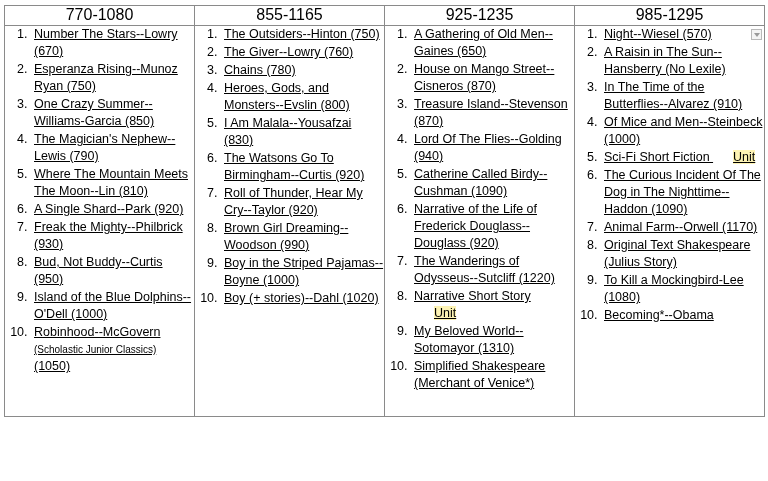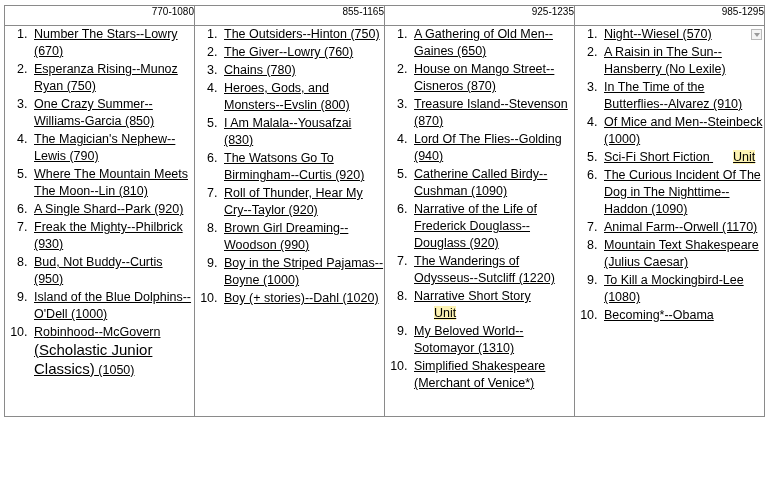--- a/index.html
+++ b/index.html
@@ -35,22 +35,22 @@
   col.c1, col.c2, col.c3, col.c4 { width: 190px; }
 
   .hdr-cell {
     text-align: center;
     font-size: 12.5px;
     padding: 6px 4px 6px 4px;
     height: 20px;
     box-sizing: border-box;
   }
   .lex-cell {
-    text-align: right;
-    font-size: 10px;
+    text-align: center;
+    font-size: 16px;
     padding: 6px 4px 6px 4px;
     height: 20px;
     box-sizing: border-box;
   }
   .list-cell {
     padding: 6px 6px 8px 4px;
     height: 390px;
     position: relative;
     text-decoration: underline;
   }
@@ -59,21 +59,21 @@
     padding: 0 0 0 26px;
     list-style-position: outside;
   }
   ol.booklist li {
     font-size: 12.5px;
     line-height: 17px;
     margin: 0 0 1px 0;
     padding-left: 3px;
   }
   ol.booklist li .small {
-    font-size: 15px;
+    font-size: 10px;
   }
   .hl {
     background: #fdf3b4;
     margin-left: 20px;
   }
   .scroll-handle {
     position: absolute;
     top: 3px;
     right: 2px;
     width: 11px;
@@ -158,21 +158,21 @@
         <td class="list-cell">
           <div class="scroll-handle"></div>
           <ol class="booklist">
               <li><span>Night--Wiesel (570)</span></li>
               <li><span>A Raisin in The Sun--Hansberry (No Lexile)</span></li>
               <li><span>In The Time of the Butterflies--Alvarez (910)</span></li>
               <li><span>Of Mice and Men--Steinbeck (1000)</span></li>
               <li><span>Sci-Fi Short Fiction </span><span class="hl">Unit</span></li>
               <li><span>The Curious Incident Of The Dog in The Nighttime--Haddon (1090)</span></li>
               <li><span>Animal Farm--Orwell (1170)</span></li>
-              <li><span>Mountain Text Shakespeare (Julius Caesar)</span></li>
+              <li><span>Original Text Shakespeare (Julius Story)</span></li>
               <li><span>To Kill a Mockingbird-Lee (1080)</span></li>
               <li><span>Becoming*--Obama</span></li>
             </ol>
         </td>
       </tr>
     </tbody>
   </table>
 </div>
 
 </body></html>

